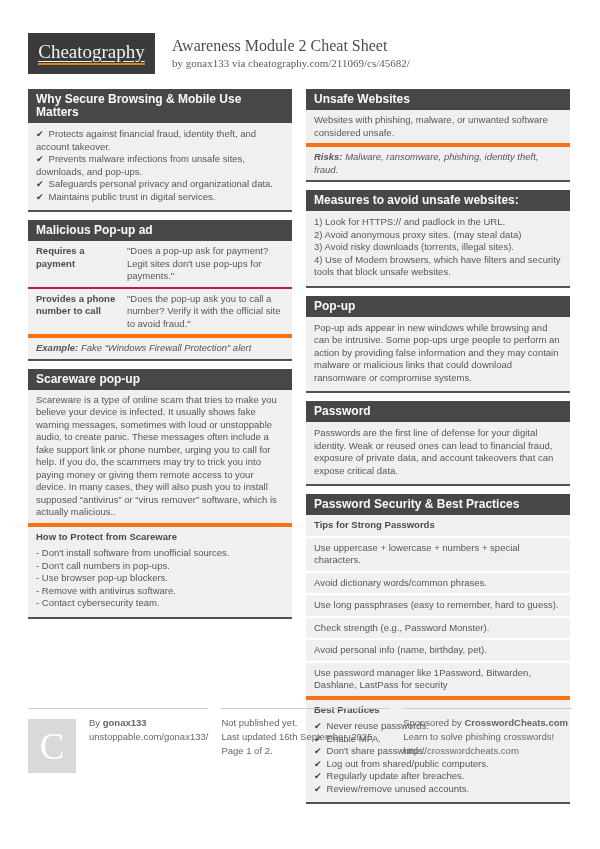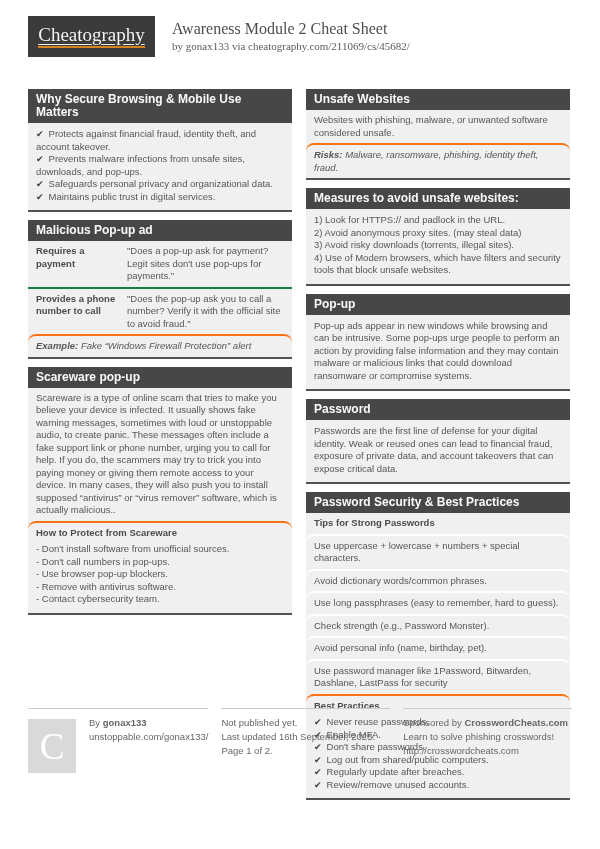--- a/index.html
+++ b/index.html
@@ -2,21 +2,21 @@
 <html><head>
 <meta charset="utf-8">
 <style>
   * { margin:0; padding:0; box-sizing:border-box; }
   body { background:#fff; }
   .page {
     width:600px; height:849px; background:#ffffff; position:relative;
     font-family:"Liberation Sans", sans-serif; color:#575757; overflow:hidden;
   }
   
-  .masthead { position:absolute; left:28px; top:16px; display:flex; align-items:flex-start; }
+  .masthead { position:absolute; left:28px; top:33px; display:flex; align-items:flex-start; }
   .logo-box {
     width:127px; height:41px; background:#3b3b3b; display:flex;
     align-items:center; justify-content:center; cursor:pointer;
   }
   .logo-text {
     font-family:"Liberation Serif", serif; font-size:19px; color:#f2f2f2;
     text-decoration:underline; text-underline-offset:3px;
     border-bottom:2px solid #d9821f; padding-bottom:2px; line-height:1;
   }
   .head-text { margin-left:17px; padding-top:3px; font-family:"Liberation Serif", serif; }
@@ -26,32 +26,32 @@
 
   
   .columns { position:absolute; left:28px; top:89px; width:542px; display:flex; gap:14px; align-items:flex-start; }
   .col { width:264px; flex:0 0 264px; }
   .block { background:#f0f0f0; border-bottom:2px solid #525252; margin-bottom:8px; }
   .bh {
     background:#474747; color:#fafafa; font-size:12px; font-weight:bold;
     padding:4px 8px; line-height:13px;
   }
   .bb { padding:5px 8px 7px; font-size:9.5px; line-height:12.5px; }
-  .row { padding:4px 8px; font-size:9.5px; line-height:12.5px;border-radius:8px; }
+  .row { padding:4px 8px; font-size:9.5px; line-height:12.5px; }
   .row + .row { border-top:2px solid #ffffff; }
-  .row.sep { border-top:2px solid #f97316; }
+  .row.sep { border-top:4px solid #f97316; }
   .row.subhead { font-weight:bold; color:#4c4c4c; }
   .row.italic { font-style:italic; }
   .row.italic b { font-style:italic; }
   .check-item { font-size:9.5px; line-height:12.5px; }
   .check { color:#3f3f3f; margin-right:5px; font-size:9px; }
   .plainline { font-size:9.5px; line-height:12.5px; }
   
   .trow { display:flex; font-size:9.5px; line-height:12.5px; }
-  .trow + .trow { border-top:2px solid #15803d; }
+  .trow + .trow { border-top:2px solid #be185d; }
   .tcell-l { flex:0 0 96px; padding:4px 4px 4px 8px; font-weight:bold; color:#4c4c4c; }
   .tcell-r { flex:1; padding:4px 8px 4px 3px; }
 
   
   .footer { position:absolute; left:28px; top:708px; width:544px; display:flex; gap:13px; }
   .fsec {
     flex:1; border-top:1px solid #cccccc; padding-top:7px;
     font-size:9.5px; line-height:14px; color:#666;
   }
   .fsec a { color:#666; text-decoration:none; }

